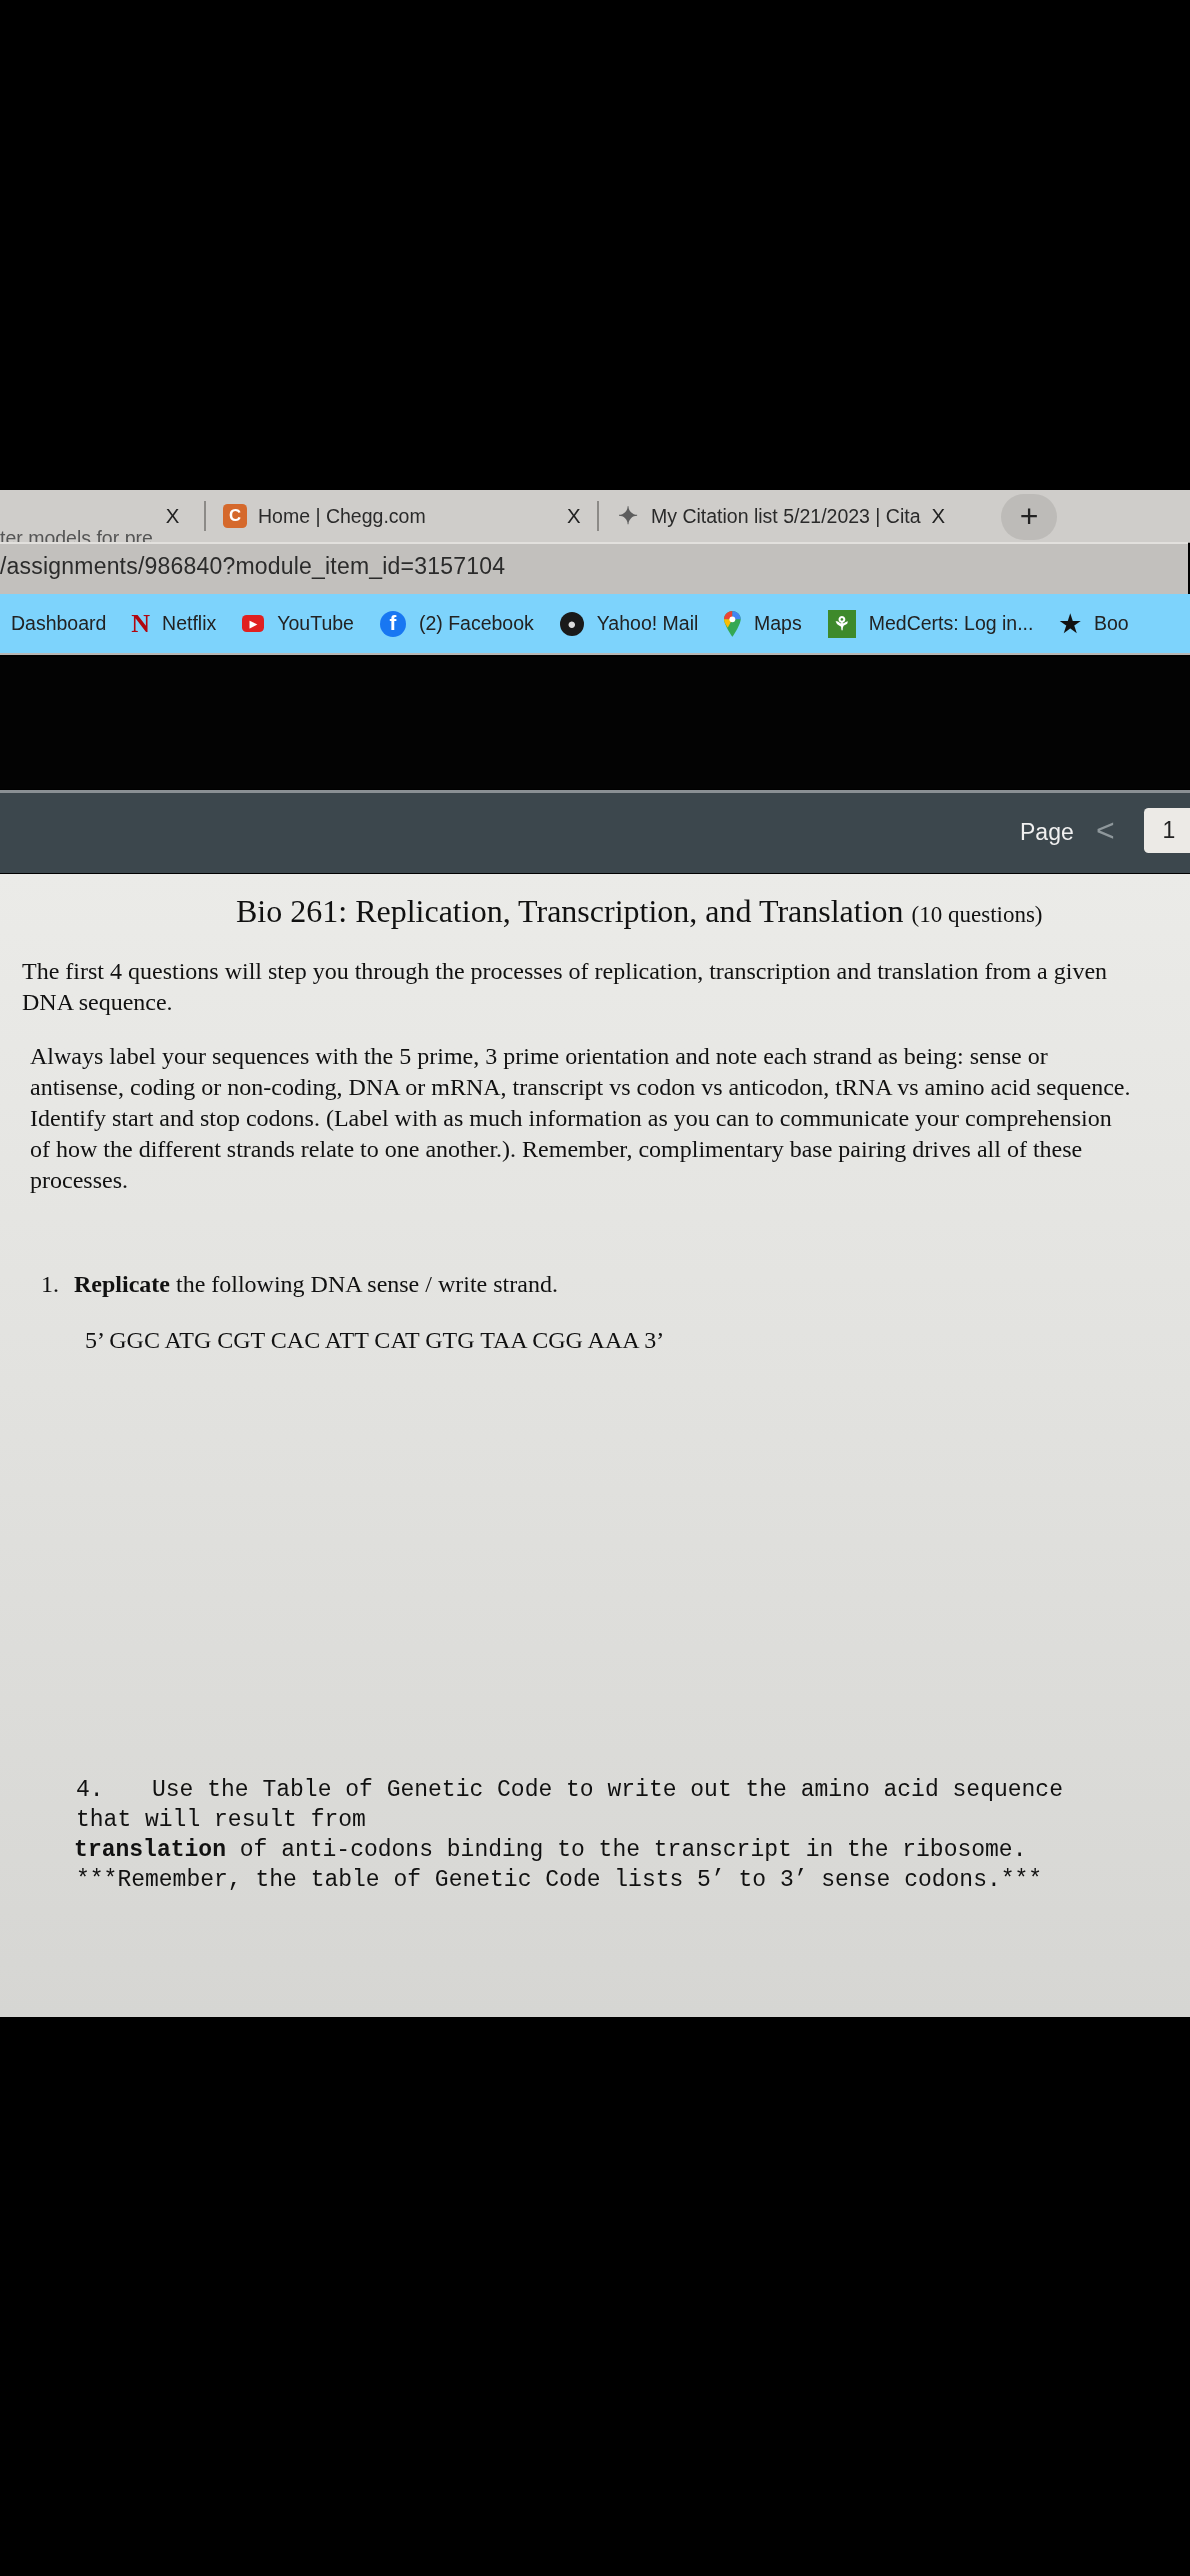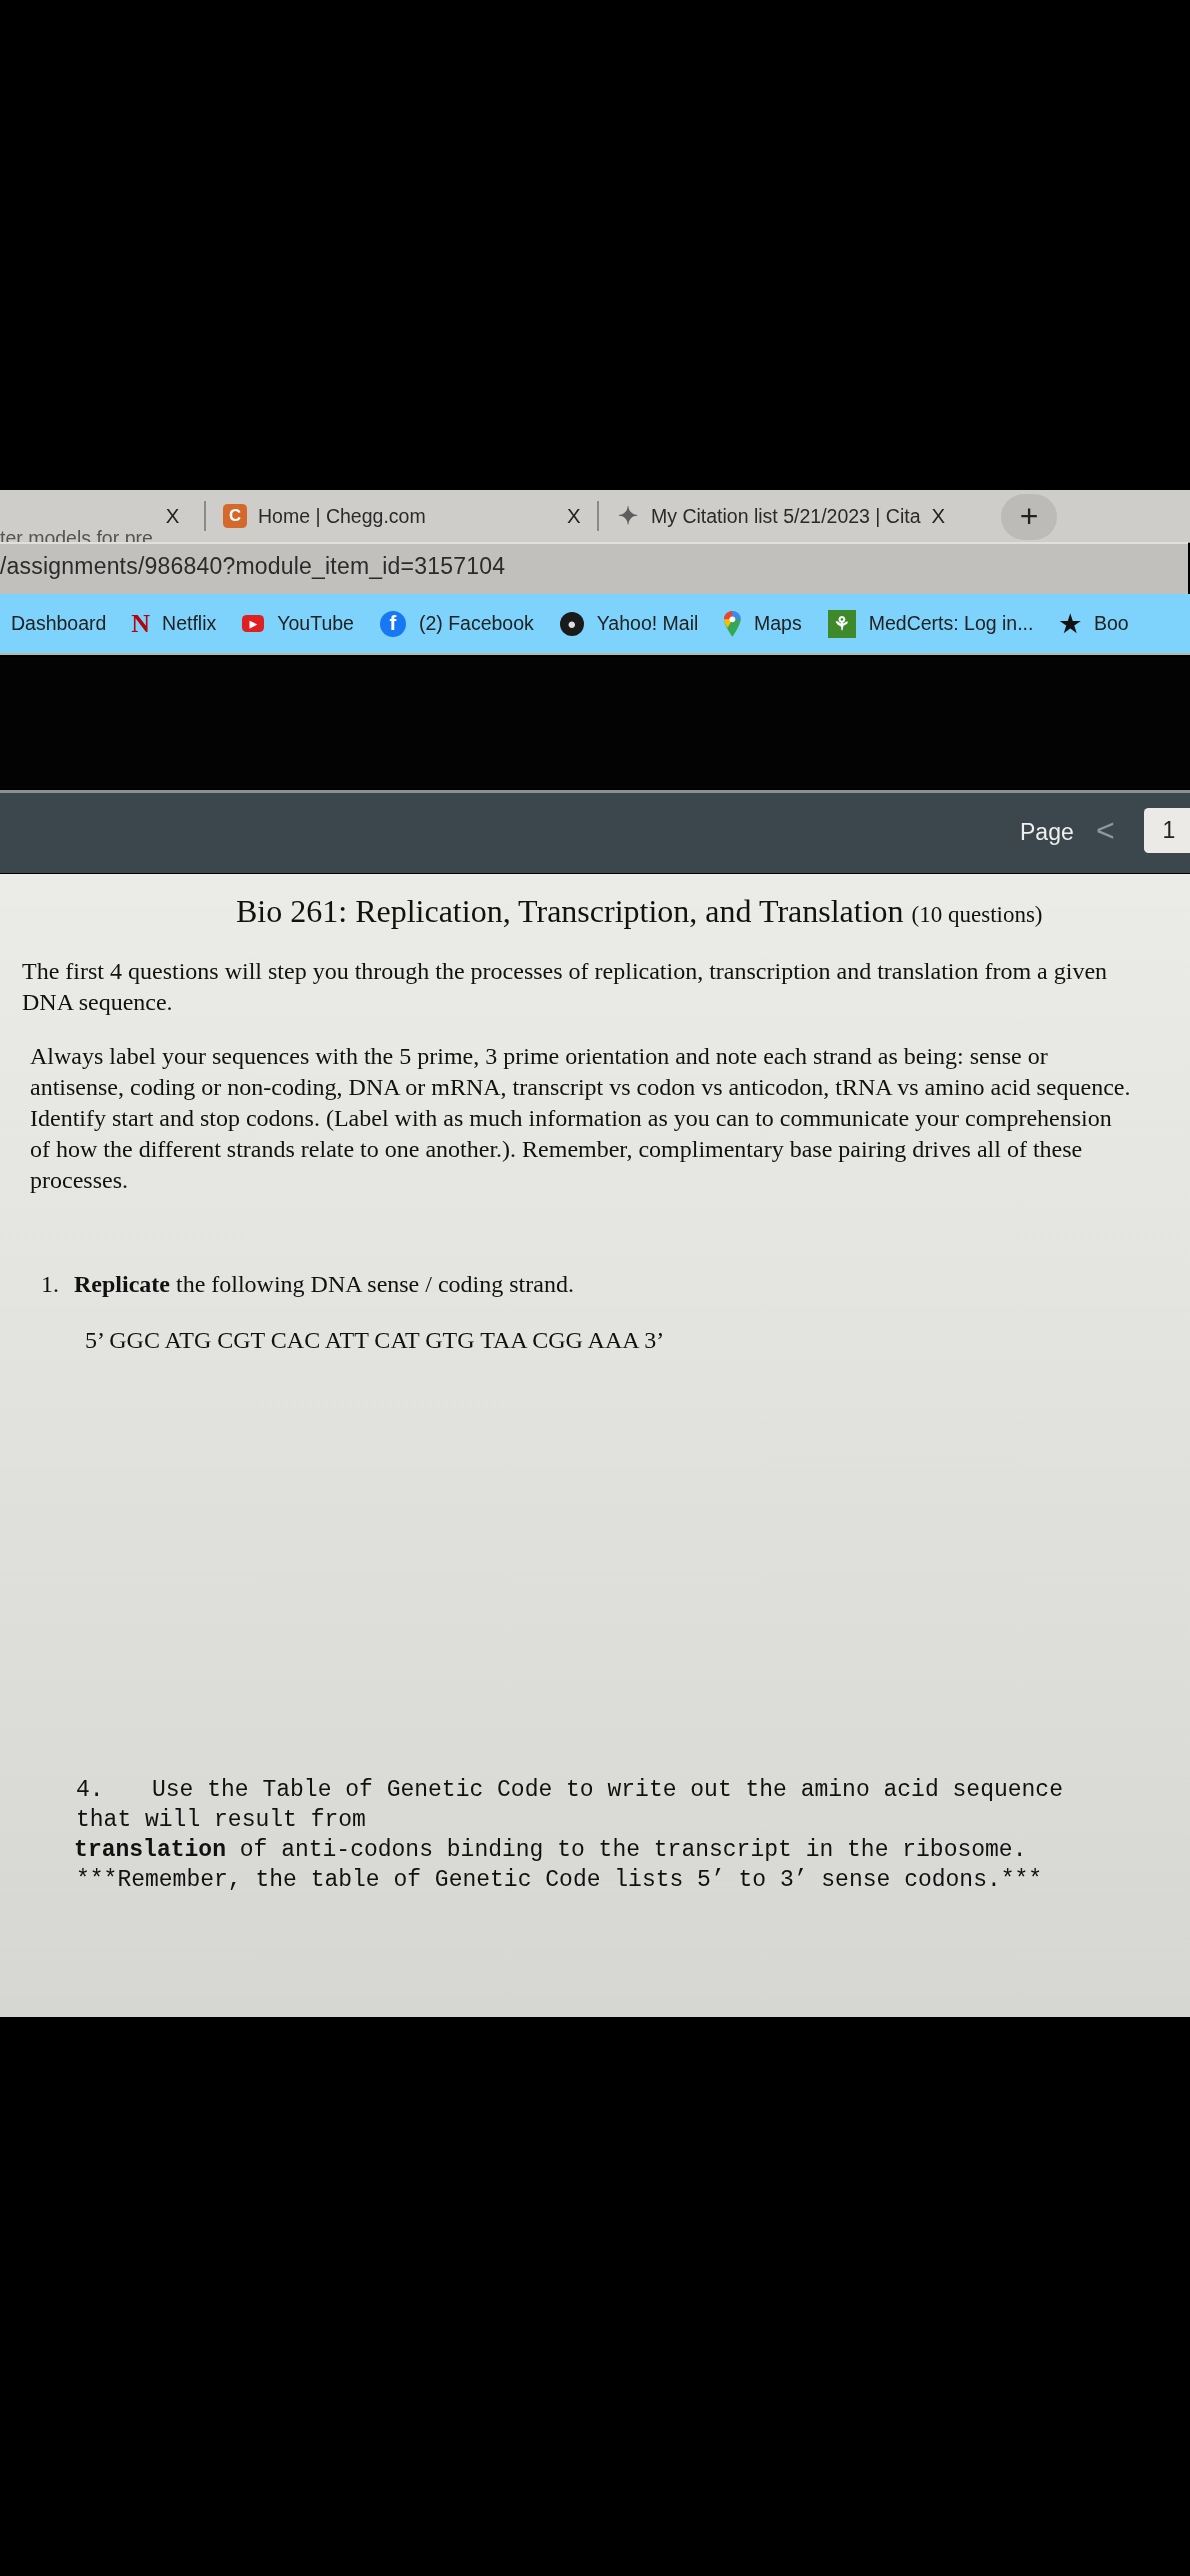--- a/index.html
+++ b/index.html
@@ -213,21 +213,21 @@
 <div class="page">
   <div class="doc-title">
     <span>Bio 261:  Replication, Transcription, and Translation</span>
     <span class="small">(10 questions)</span>
   </div>
 
   <div class="para p1">The first 4 questions will step you through the processes of replication, transcription and translation from a given DNA sequence.</div>
   <div class="para p2">Always label your sequences with the 5 prime, 3 prime orientation and note each strand as being:  sense or antisense, coding or non-coding, DNA or mRNA, transcript vs codon vs anticodon, tRNA vs amino acid sequence.  Identify start and stop codons.     (Label with as much information as you can to communicate your comprehension of how the different strands relate to one another.). Remember, complimentary base pairing drives all of these processes.</div>
 
   <div class="q q1">
-    <span class="num">1.</span><b>Replicate</b><span> the following DNA sense / coding strand.</span>
+    <span class="num">1.</span><b>Replicate</b><span> the following DNA sense / write strand.</span>
   </div>
   <div class="seq">5’  GGC ATG CGT CAC ATT CAT GTG TAA CGG AAA  3’</div>
 
 
 
   <div class="q q4">
     <div>
       <span class="num">4.</span><span>Use the Table of Genetic Code to write out the amino acid sequence that will result from</span>
     </div>
     <div style="margin-left:-1.9px;">

